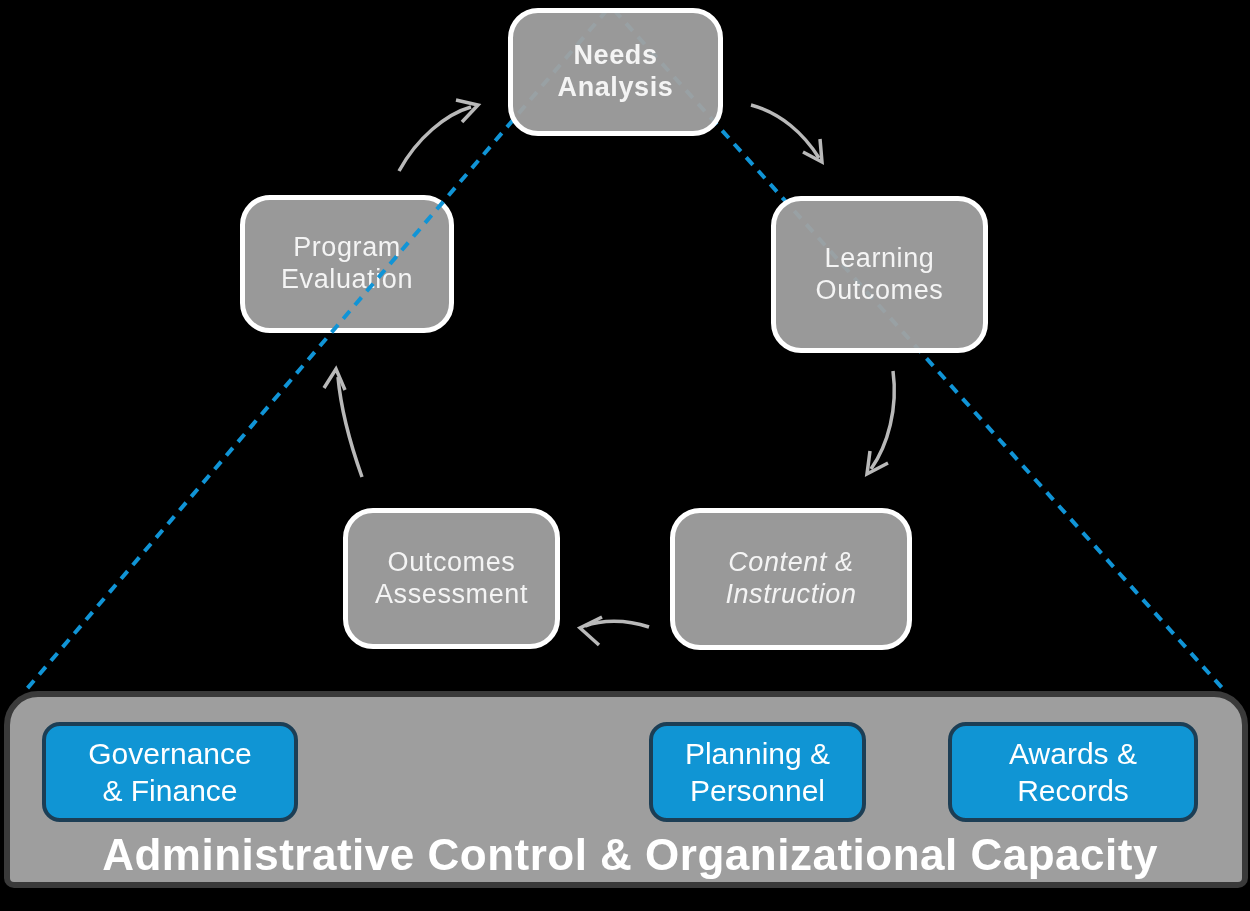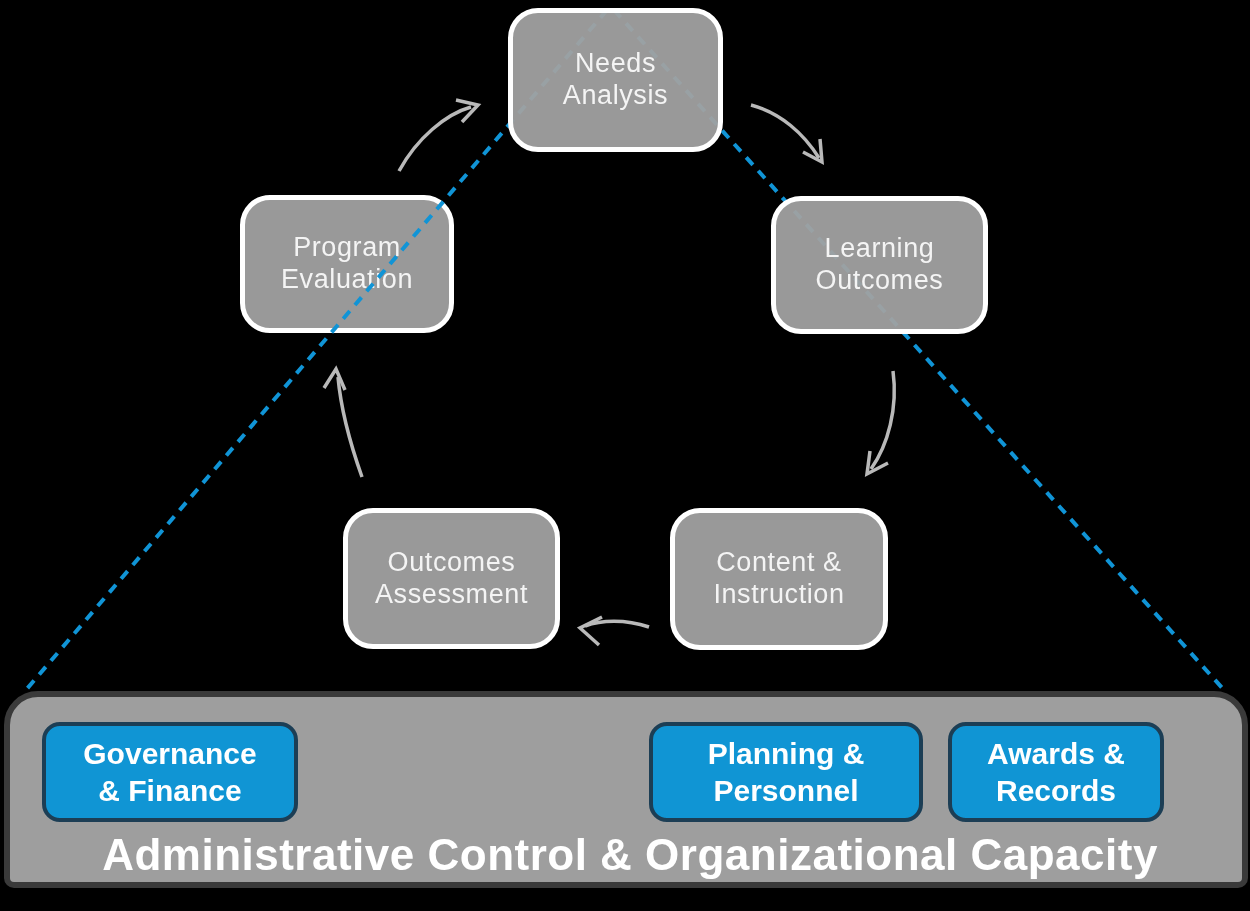--- a/index.html
+++ b/index.html
@@ -73,44 +73,43 @@
     background: var(--pillar-fill, #1095d4);
     border: 4px solid var(--pillar-border, #1c3e55);
     border-radius: 18px;
     color: #fff;
     display: flex;
     align-items: center;
     justify-content: center;
     text-align: center;
     font-size: 30px;
     line-height: 1.25;
-    font-weight: bold;
   }
   .pillar-label { white-space: pre-line; }
   .pillar-1 { left: 32px;  width: 256px; }
   .pillar-2 { left: 337px; width: 266px; }
-  .pillar-3 { left: 639px; width: 274px; }
-  .pillar-4 { left: 938px; width: 216px; }
+  .pillar-3 { left: 639px; width: 217px; }
+  .pillar-4 { left: 938px; width: 250px; }
   .bar-title {
     position: absolute;
     left: 0; right: 0;
     bottom: 2px;
     text-align: center;
     color: var(--bar-text, #fff);
     font-weight: bold;
     font-size: 44px;
     letter-spacing: 0.5px;
     white-space: nowrap;
     padding-left: 8px;
   }
   
-  .node-needs       { left: 508px; top: 8px;   width: 215px; height: 144px; }
-  .node-learning    { left: 771px; top: 196px; width: 217px; height: 138px; }
+  .node-needs       { left: 508px; top: 8px;   width: 215px; height: 128px; font-weight: bold; }
+  .node-learning    { left: 771px; top: 196px; width: 217px; height: 157px; }
   .node-program     { left: 240px; top: 195px; width: 214px; height: 138px; }
-  .node-content     { left: 670px; top: 508px; width: 218px; height: 142px; }
+  .node-content     { left: 670px; top: 508px; width: 242px; height: 142px; font-style: italic; }
   .node-outcomes    { left: 343px; top: 508px; width: 217px; height: 141px; }
 </style>
 </head>
 <body>
 
 <div class="stage">
 
   <div class="node node-program">
     <span class="node-label">Program
 Evaluation</span>

